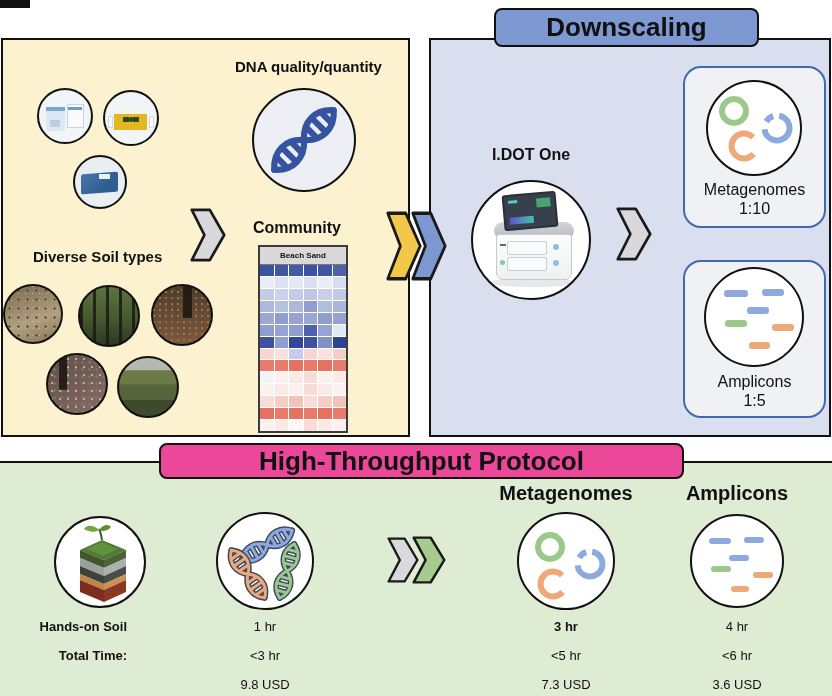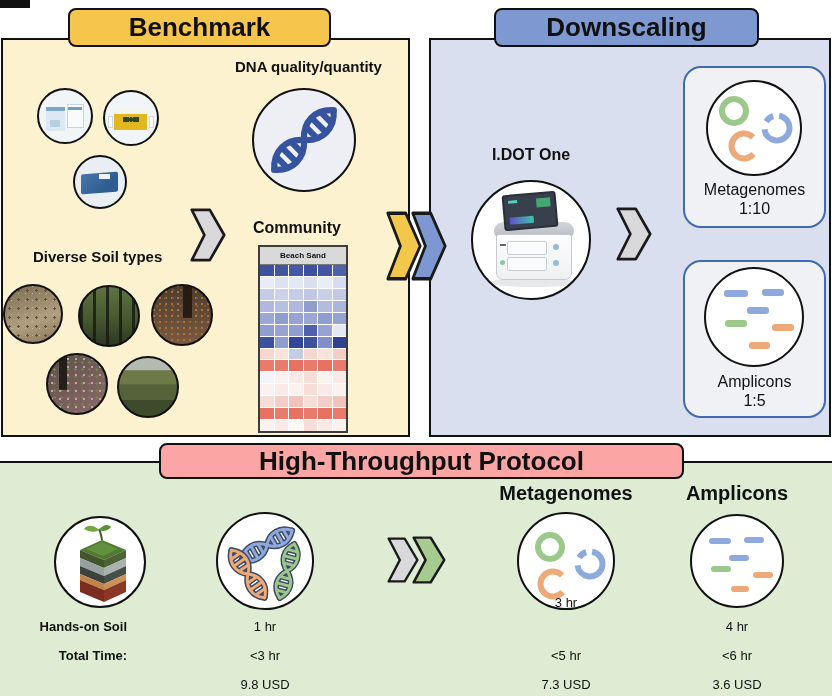--- a/index.html
+++ b/index.html
@@ -13,21 +13,21 @@
   .panel-benchmark{left:1px;top:38px;width:409px;height:399px;background:#fcf2d0;}
   .panel-downscaling{left:429px;top:38px;width:402px;height:399px;background:#d9dfee;}
   .panel-protocol{left:-3px;top:461px;width:840px;height:245px;background:#dfecd4;}
 
   
   .ptitle{position:absolute;z-index:3;border:2.5px solid #111;border-radius:8px;
           display:flex;align-items:center;justify-content:center;
           font-weight:bold;font-size:26px;box-sizing:border-box;}
   .t-benchmark{left:68px;top:8px;width:263px;height:39px;background:#f6c54c;}
   .t-downscaling{left:494px;top:8px;width:265px;height:39px;background:#7e99d1;}
-  .t-protocol{left:159px;top:443px;width:525px;height:36px;background:#fca5a5;font-size:26px;}
+  .t-protocol{left:159px;top:443px;width:525px;height:36px;background:#ec4899;font-size:26px;}
 
   .corner-artifact{position:absolute;left:0;top:0;width:30px;height:8px;background:#111;z-index:4;}
 
   .heading{position:absolute;z-index:2;font-weight:bold;font-size:15px;white-space:nowrap;}
   .heading16{font-size:16px;text-align:center;}
 
   .circ{position:absolute;z-index:2;border-radius:50%;border:2px solid #111;box-sizing:border-box;overflow:hidden;background:#fff;}
 
   
   .kit{background:#f2f5f7;}
@@ -143,23 +143,20 @@
     </g>
     <polygon id="chevron" points="2,2 22,2 38,30 22,58 2,58 16,30" stroke="#1a1a1a" stroke-width="3" stroke-linejoin="round"></polygon>
   </defs>
 </svg>
 
 <div class="stage">
 
   <div class="corner-artifact"></div>
 
   <section class="panel panel-benchmark"></section>
-  <div class="ptitle t-benchmark">
-    <span>Benchmark</span>
-  </div>
 
   <div class="heading" style="left:235px;top:58px;">DNA quality/quantity</div>
 
   <div class="circ kit" style="left:37px;top:88px;width:56px;height:56px;">
     <div class="kbox k1a"></div>
     <div class="kbox k1b"></div>
     <div class="kbox k1c"></div>
     <div class="kbox k1d"></div>
   </div>
   <div class="circ kit" style="left:103px;top:90px;width:56px;height:56px;">
@@ -426,21 +423,21 @@
   </div>
 
   <div class="rowlabel" style="top:619px;">Hands-on Soil</div>
   <div class="rowlabel" style="top:648px;">Total Time:</div>
   <div class="rowlabel" style="top:714px;">Cost:</div>
 
   <div class="val" style="left:195px;top:619px;">1 hr</div>
   <div class="val" style="left:195px;top:648px;">&lt;3 hr</div>
   <div class="val" style="left:195px;top:677px;">9.8 USD</div>
 
-  <div class="val" style="left:496px;top:595px;">3 hr</div>
+  <div class="val" style="left:496px;top:619px;font-weight:bold;">3 hr</div>
   <div class="val" style="left:496px;top:648px;">&lt;5 hr</div>
   <div class="val" style="left:496px;top:677px;">7.3 USD</div>
 
   <div class="val" style="left:667px;top:619px;">4 hr</div>
   <div class="val" style="left:667px;top:648px;">&lt;6 hr</div>
   <div class="val" style="left:667px;top:677px;">3.6 USD</div>
 
 </div>
 
 </body></html>

